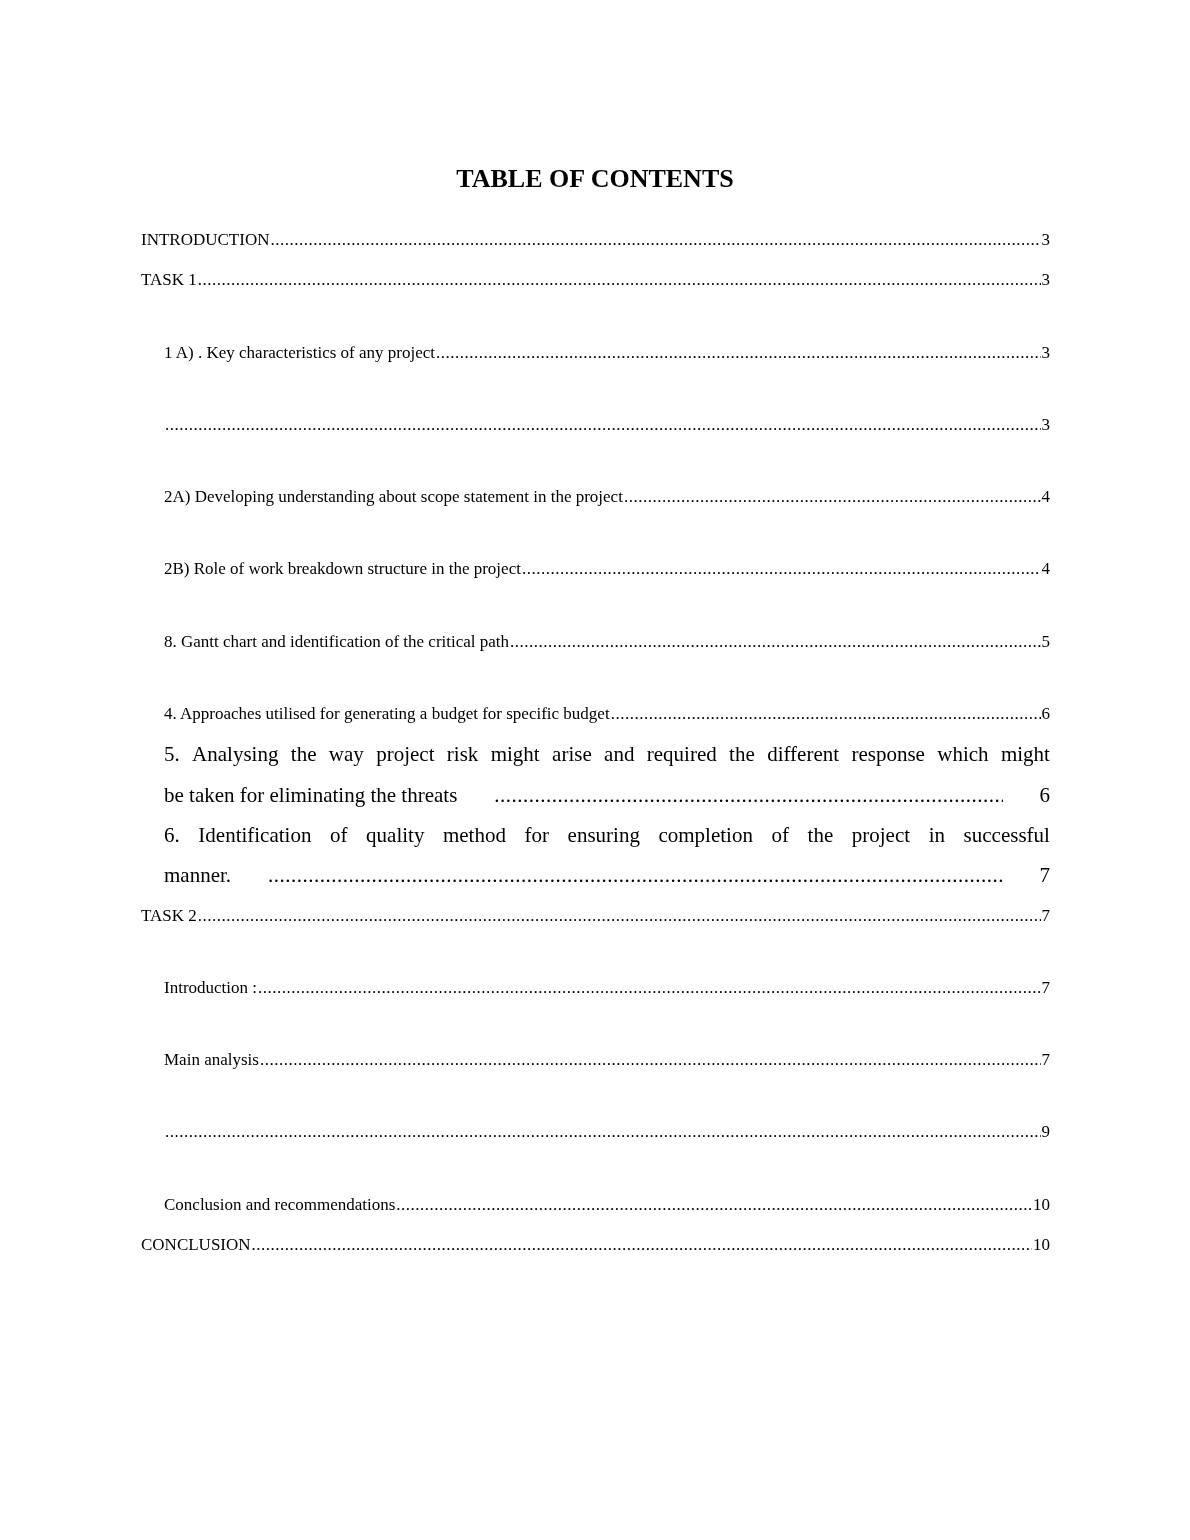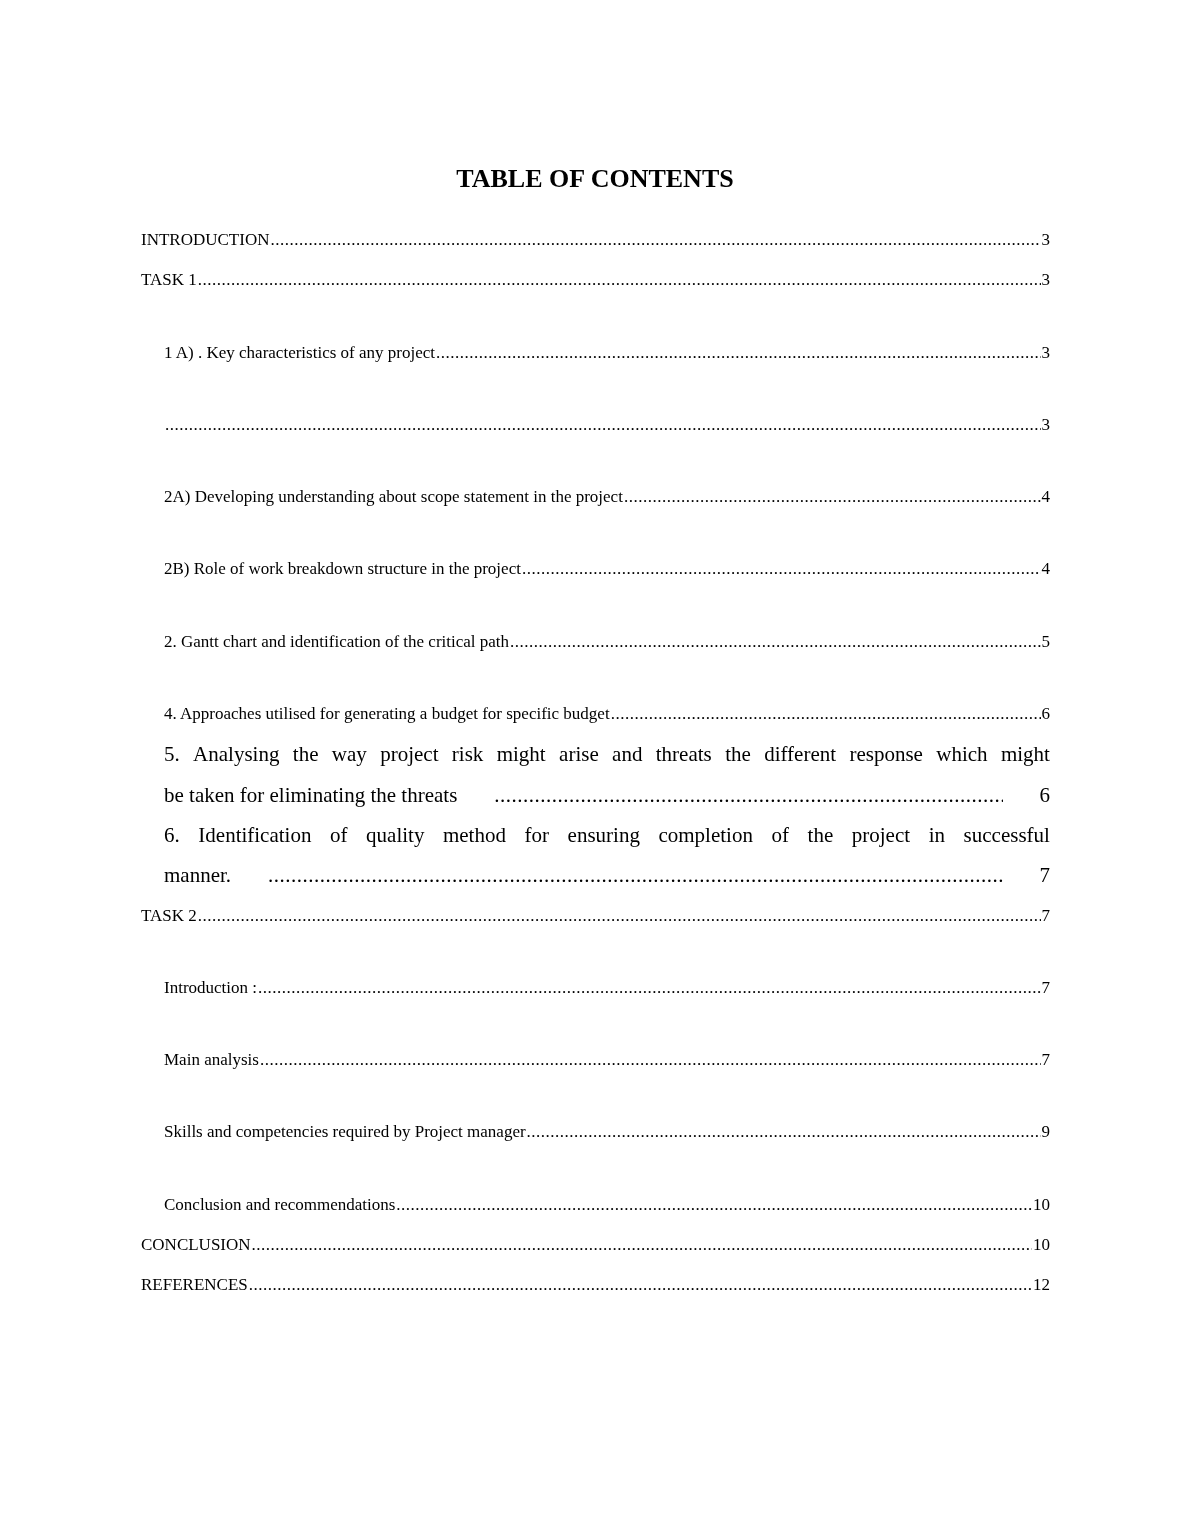--- a/index.html
+++ b/index.html
@@ -61,41 +61,41 @@
       <span class="t">2A) Developing understanding about scope statement in the project </span>
         <span class="dots"></span>
         <span class="pg">4</span>
     </div>
     <div class="row l2">
       <span class="t">2B)  Role of work breakdown structure in the project </span>
         <span class="dots"></span>
         <span class="pg">4</span>
     </div>
     <div class="row l2">
-      <span class="t">2. Gantt chart and identification of the critical path </span>
+      <span class="t">8. Gantt chart and identification of the critical path </span>
         <span class="dots"></span>
         <span class="pg">5</span>
     </div>
     <div class="row l2">
       <span class="t">4.  Approaches utilised for generating a budget  for specific budget </span>
         <span class="dots"></span>
         <span class="pg">6</span>
     </div>
     <div class="wrap">
       <div class="first">
           <span>5.</span>
           <span>Analysing</span>
           <span>the</span>
           <span>way</span>
           <span>project</span>
           <span>risk</span>
           <span>might</span>
           <span>arise</span>
           <span>and</span>
-          <span>threats</span>
+          <span>required</span>
           <span>the</span>
           <span>different</span>
           <span>response</span>
           <span>which</span>
           <span>might</span>
         </div>
       <div class="cont">
         <span class="t">be taken for eliminating the threats </span>
           <span class="dots" style="flex:1 1 auto;overflow:hidden;white-space:nowrap;letter-spacing:0.5px;margin:0 1px;">.................................................................................................................................................................................................</span>
           <span class="pg">6</span>
@@ -132,33 +132,27 @@
       <span class="t">Introduction :</span>
         <span class="dots"></span>
         <span class="pg">7</span>
     </div>
     <div class="row l2">
       <span class="t">Main analysis </span>
         <span class="dots"></span>
         <span class="pg">7</span>
     </div>
     <div class="row l2">
-      <span class="t">Skills and competencies required by Project manager</span>
         <span class="dots"></span>
         <span class="pg">9</span>
     </div>
     <div class="row l2">
       <span class="t">Conclusion and recommendations</span>
         <span class="dots"></span>
         <span class="pg">10</span>
     </div>
     <div class="row">
       <span class="t">CONCLUSION</span>
         <span class="dots"></span>
         <span class="pg">10</span>
     </div>
-    <div class="row">
-      <span class="t">REFERENCES</span>
-        <span class="dots"></span>
-        <span class="pg">12</span>
-    </div>
   </div>
 </div>
 
 </body></html>

